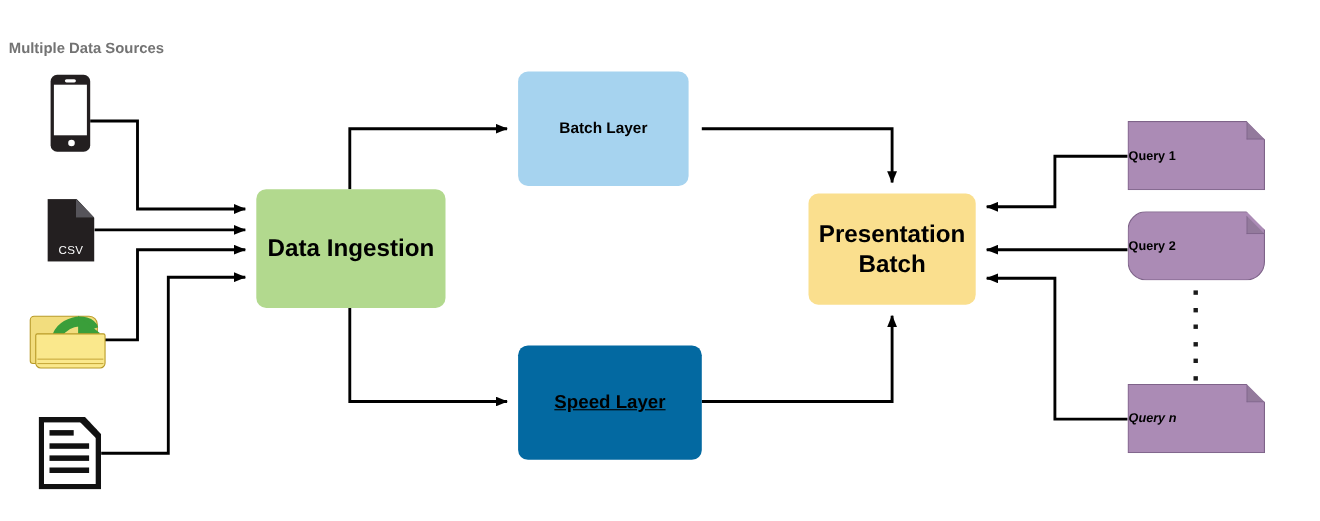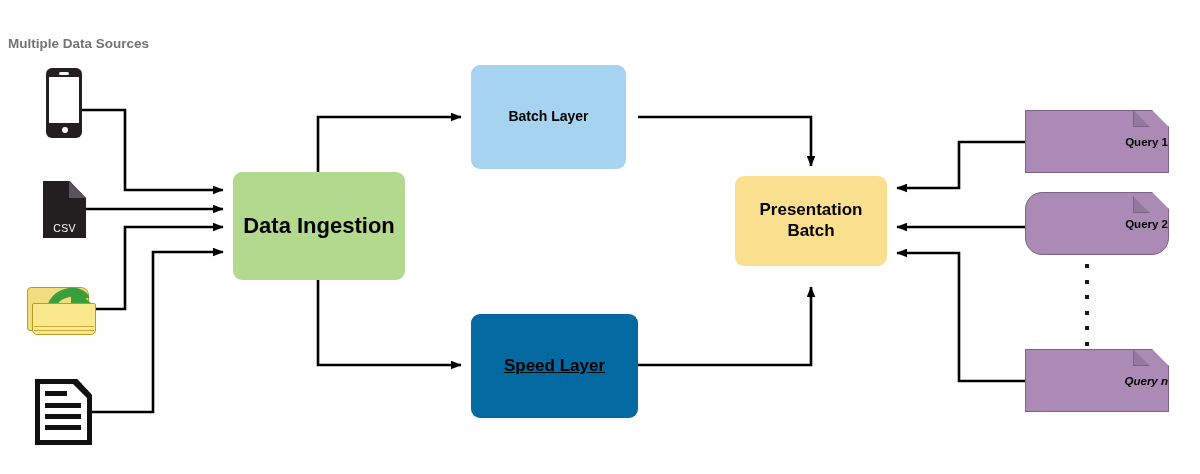--- a/index.html
+++ b/index.html
@@ -59,35 +59,35 @@
     background: #a6d3ef;
     font-size: 14px;
   }
   #node-speed {
     left: 471px; top: 314px; width: 167px; height: 104px;
     background: #0369a1;
     font-size: 17px;
     text-decoration: underline;
   }
   #node-presentation {
-    left: 735px; top: 176px; width: 152px; height: 90px;
+    left: 735px; top: 176px; width: 152px; height: 101px;
     background: #fadf8e;
-    font-size: 17px;
+    font-size: 22px;
   }
   
   .query-note {
     position: absolute;
-    width: 144px;
+    width: 125px;
     height: 63px;
     background: #ab8bb5;
     border: 1.3px solid #7e6389;
     box-sizing: border-box;
     display: flex;
     align-items: center;
-    justify-content: flex-end;
+    justify-content: flex-start;
     font-size: 11.5px;
     font-weight: bold;
     color: #000000;
     clip-path: polygon(0 0, calc(100% - 17px) 0, 100% 17px, 100% 100%, 0 100%);
   }
   .query-fold {
     position: absolute;
     top: 0;
     right: 0;
     width: 17px;

